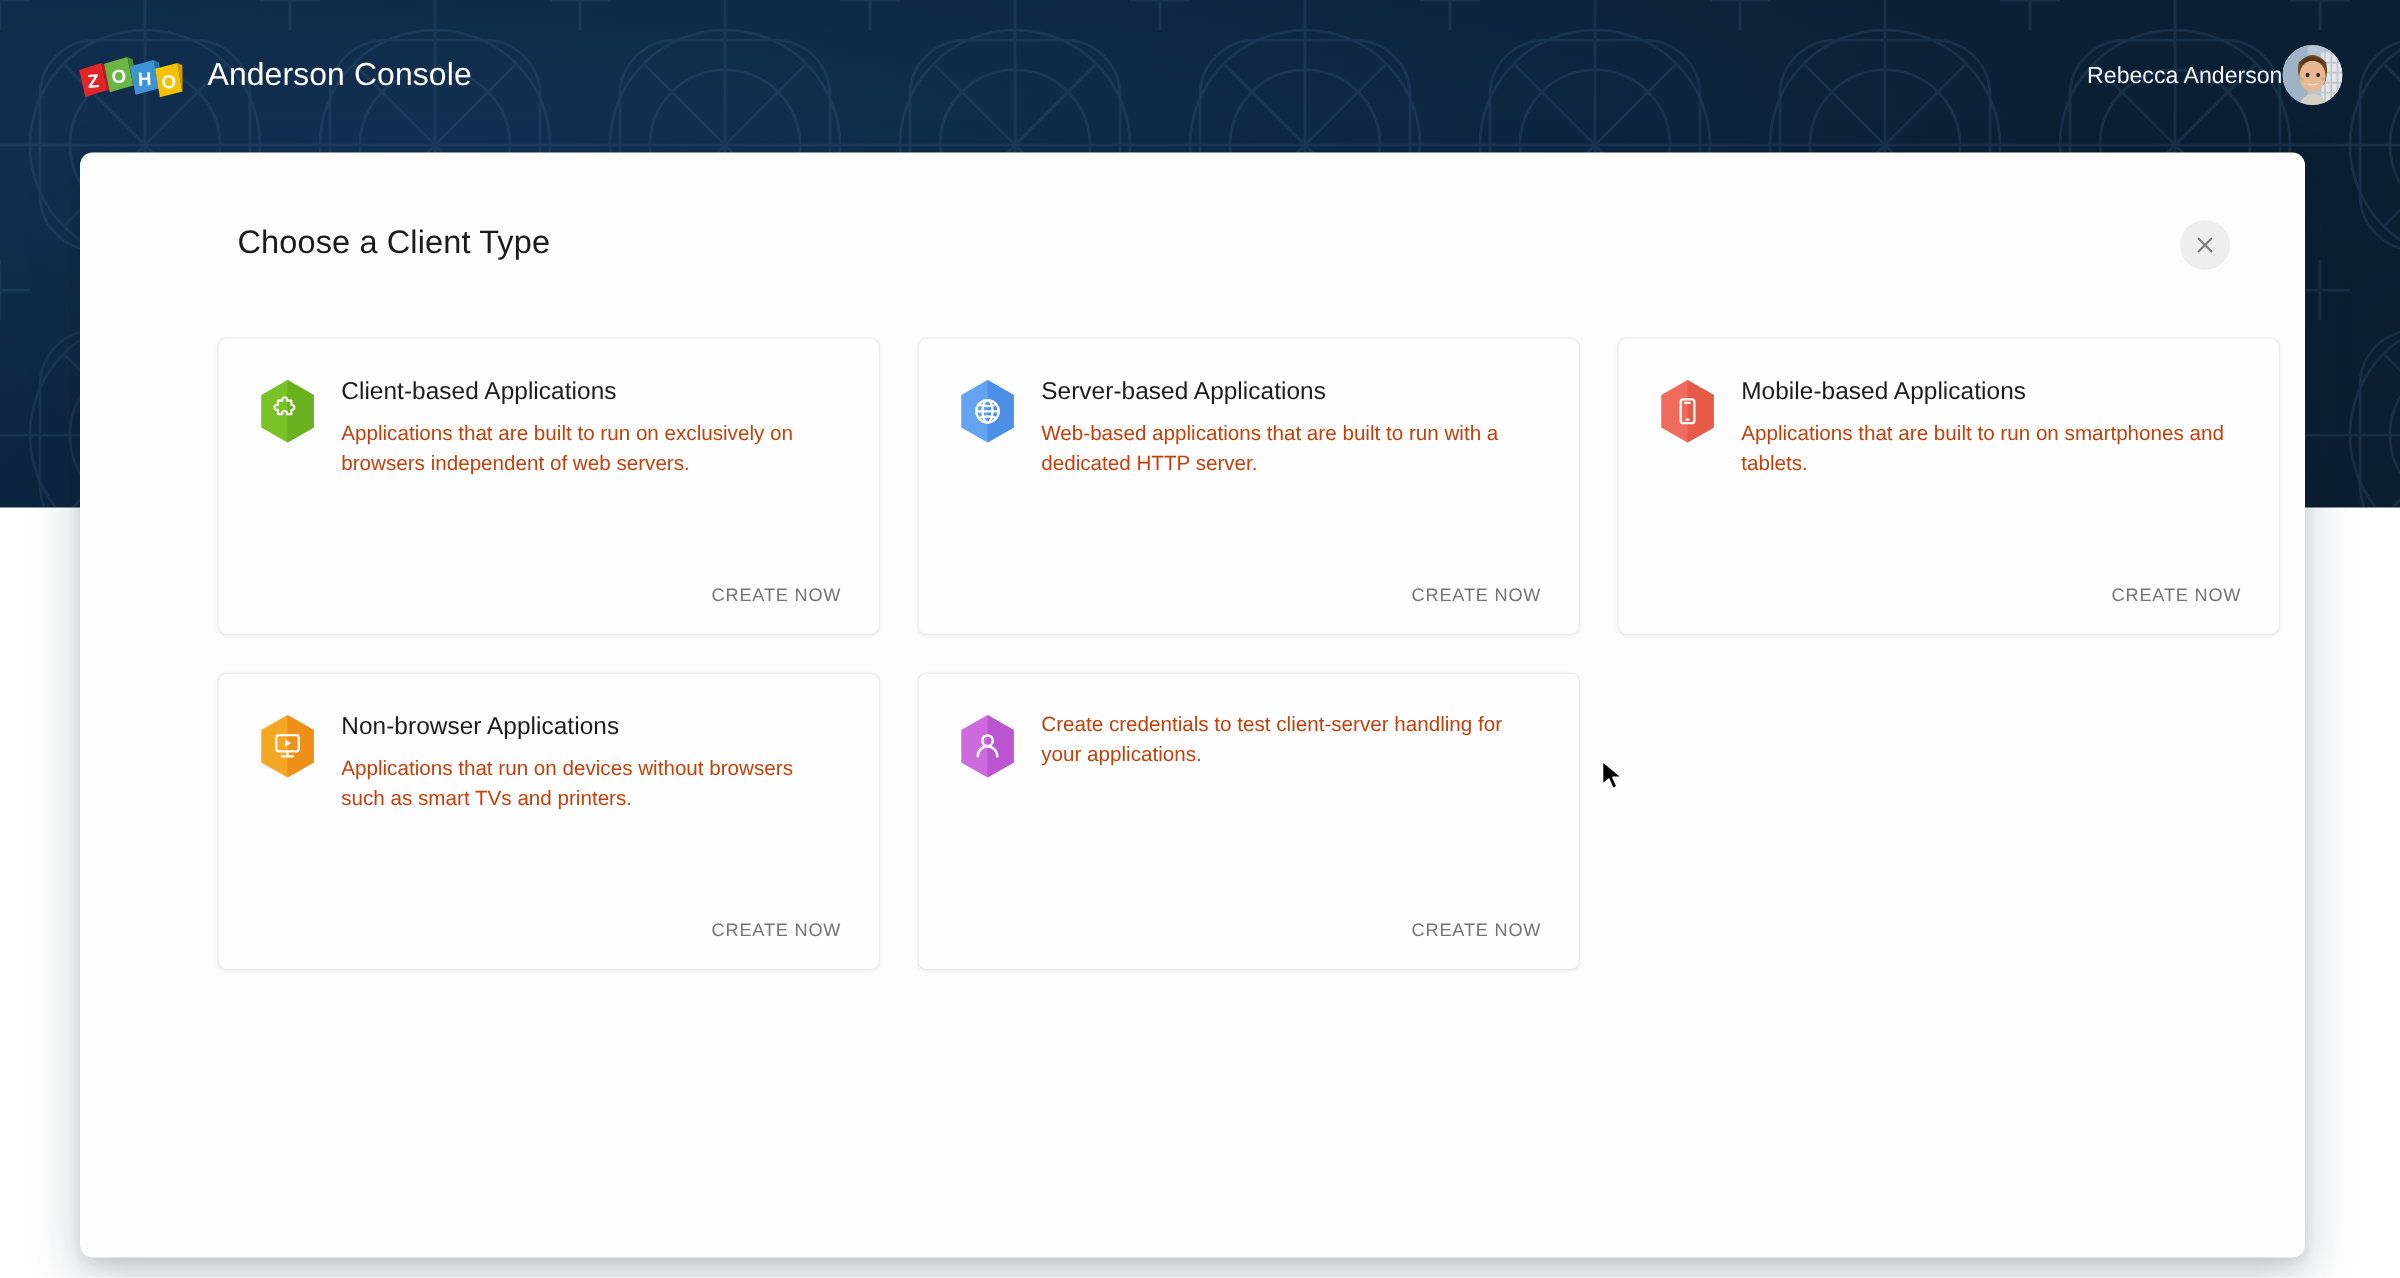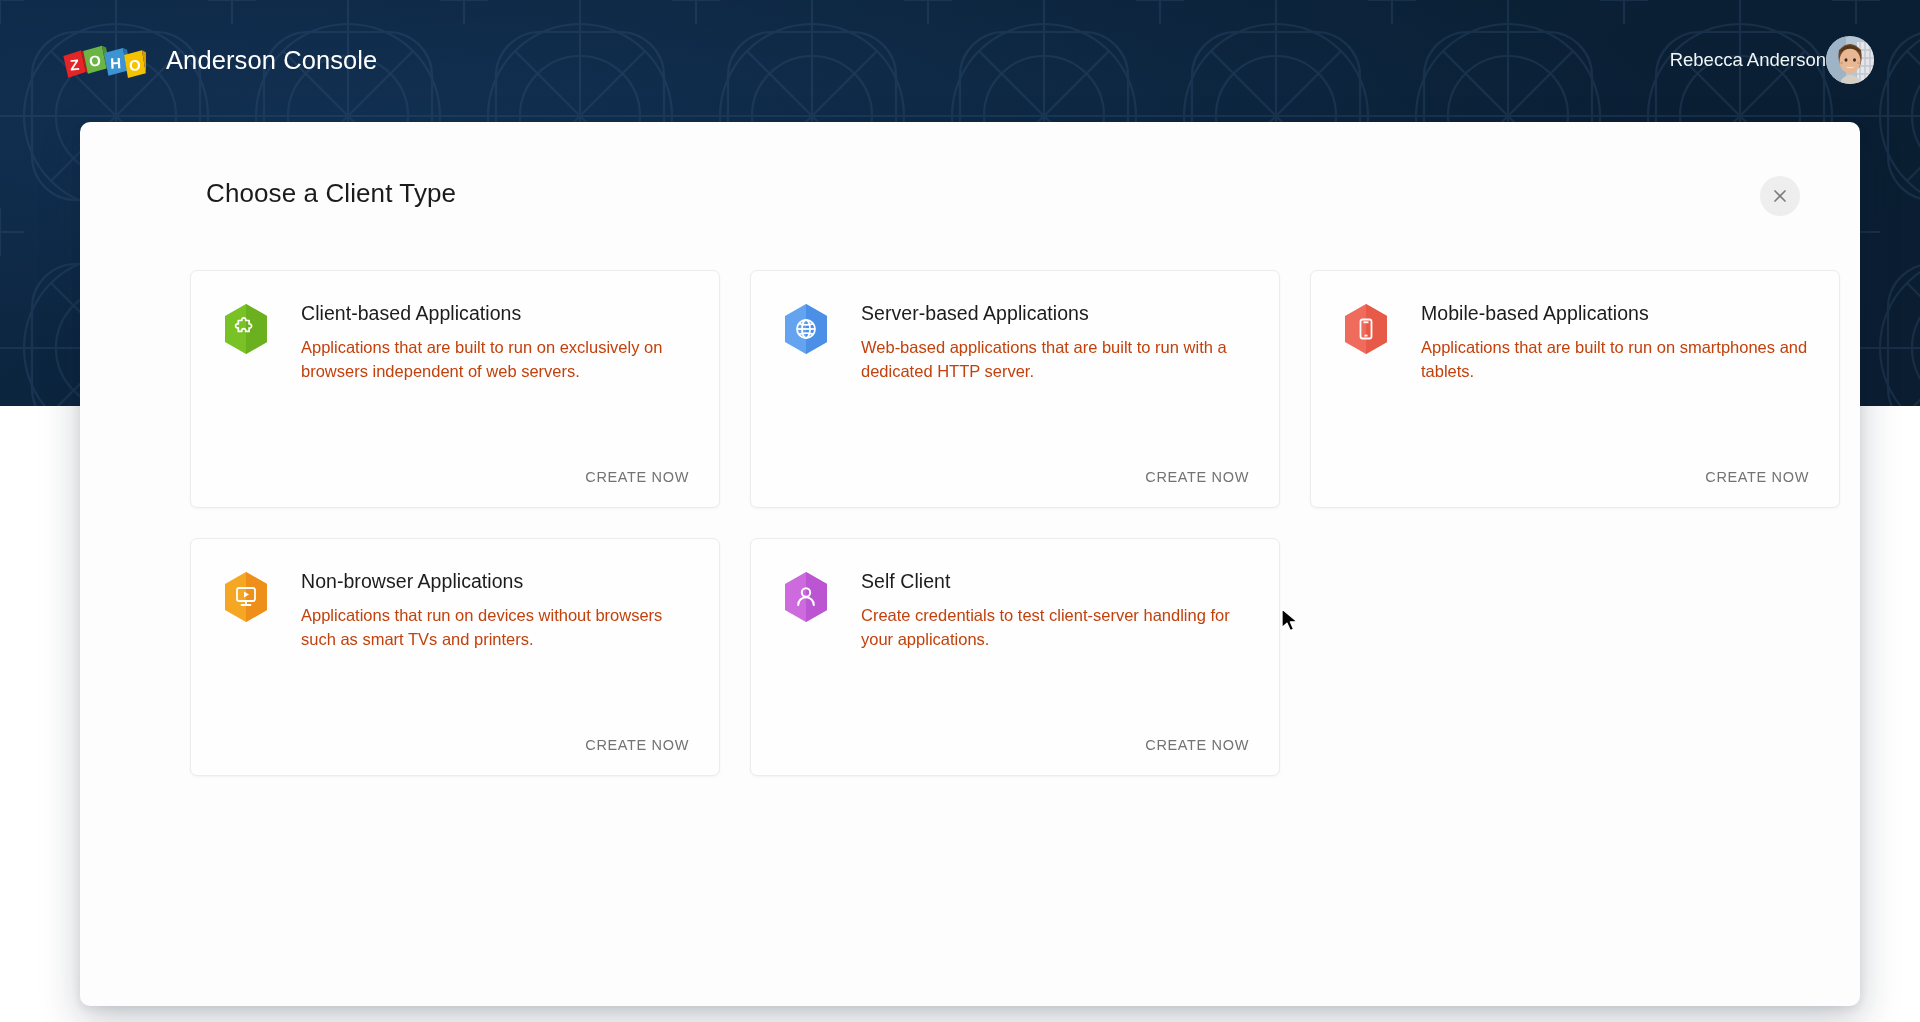--- a/index.html
+++ b/index.html
@@ -94,21 +94,21 @@
     overflow: hidden;
     position: relative;
     background: #8c9db0;
     flex: none;
   }
   .avatar svg { display: block; width: 48px; height: 48px; }
 
   
   .modal {
     position: absolute;
-    left: 80px;
+    left: 64px;
     top: 122px;
     width: 1780px;
     height: 884px;
     background: #fdfdfd;
     border-radius: 10px;
     box-shadow: 0 16px 42px rgba(16,30,48,0.22), 0 3px 10px rgba(16,30,48,0.10);
     z-index: 10;
     padding: 40px 48px;
   }
 
@@ -179,21 +179,21 @@
   }
 
   .card-icon {
     width: 46px;
     height: 52px;
     flex: none;
     margin-top: 2px;
   }
   .card-icon svg { display: block; width: 46px; height: 52px; }
 
-  .card-text { flex: 1; min-width: 0; margin-left: 12px; }
+  .card-text { flex: 1; min-width: 0; }
 
   .card-title {
     font-size: 19.5px;
     font-weight: 400;
     color: #1c1c1c;
     line-height: 1.25;
     margin-bottom: 11px;
     letter-spacing: 0.05px;
   }
 
@@ -430,21 +430,20 @@
             <svg viewBox="0 0 46 52" xmlns="http://www.w3.org/2000/svg">
               <path d="M23 1 L44 13 L44 39 L23 51 L2 39 L2 13 Z" fill="#cc6ade"></path>
               <path d="M23 1 L44 13 L44 39 L23 51 Z" fill="#bb55d2"></path>
               <g fill="none" stroke="#ffffff" stroke-width="2" stroke-linecap="round">
                 <circle cx="23" cy="21.5" r="4.2"></circle>
                 <path d="M15.2 34 a7.8 7.8 0 0 1 15.6 0"></path>
               </g>
             </svg>
           </span>
           <div class="card-text">
-            <div class="card-title">Self Client</div>
             <div class="card-desc">Create credentials to test client-server handling for your applications.</div>
           </div>
         </div>
         <div class="card-action">CREATE NOW</div>
       </div>
 
       <div class="card is-empty"></div>
 
     </div>
   </div>

